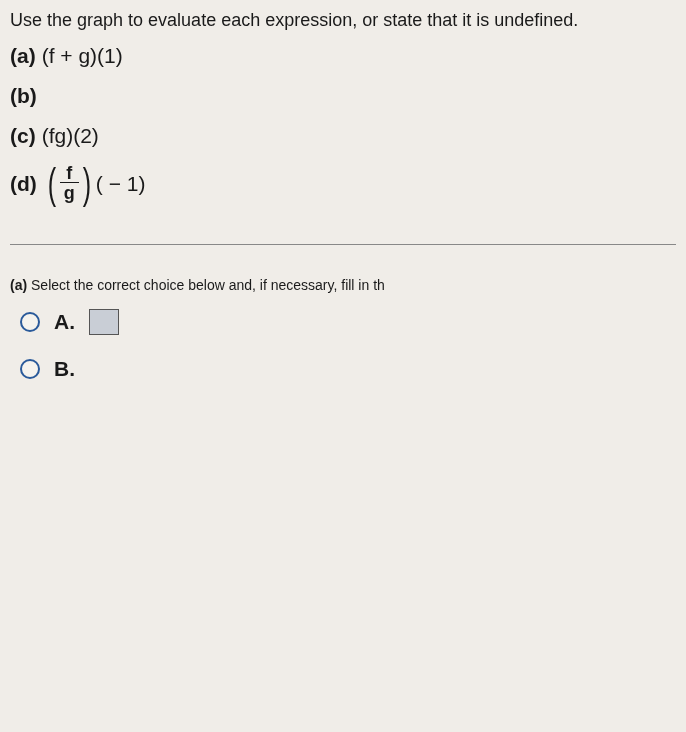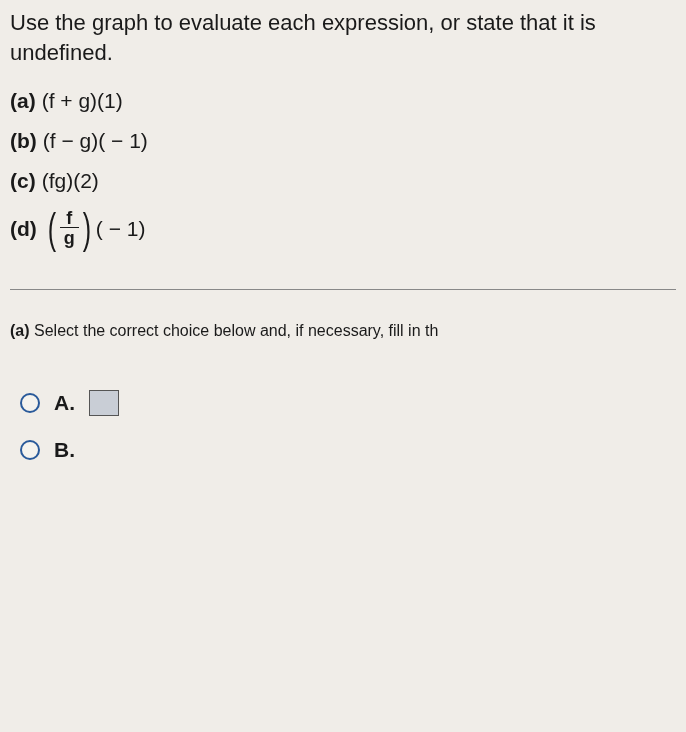--- a/index.html
+++ b/index.html
@@ -10,23 +10,23 @@
     body {
       font-family: Arial, sans-serif;
       background: #f0ede8;
       width: 686px;
       height: 732px;
       padding: 8px 10px;
       color: #1a1a1a;
       overflow: hidden;
     }
     .prompt {
-      font-size: 22px;
+      font-size: 18px;
       line-height: 1.35;
-      margin-bottom: 22px;
+      margin-bottom: 12px;
     }
     .parts {
       margin-bottom: 10px;
     }
     .part {
       font-size: 21px;
       margin-bottom: 16px;
       display: flex;
       align-items: center;
     }
@@ -67,22 +67,22 @@
       border-top: 1.5px solid #1a1a1a;
       padding: 1px 4px 0;
       line-height: 1.1;
     }
     .divider {
       border: none;
       border-top: 1px solid #888;
       margin: 40px 0 32px 0;
     }
     .sub-prompt {
-      font-size: 16px;
-      margin-bottom: 50px;
+      font-size: 14px;
+      margin-bottom: 16px;
     }
     .sub-label {
       font-weight: bold;
     }
     .choices {
       padding-left: 10px;
     }
     .choice {
       display: flex;
       align-items: center;
@@ -117,21 +117,20 @@
 
 <div class="prompt">Use the graph to evaluate each expression, or state that it is undefined.</div>
 
 <div class="parts">
   <div class="part">
     <span class="part-label">(a)</span>
     <span>(f + g)(1)</span>
   </div>
   <div class="part">
     <span class="part-label">(b)</span>
-    <span>(f − g)( − 1)</span>
   </div>
   <div class="part">
     <span class="part-label">(c)</span>
     <span>(fg)(2)</span>
   </div>
   <div class="part part-d">
     <span class="part-label">(d)</span>
     <span class="frac-outer">
       <span class="paren">(</span>
       <span class="frac">

